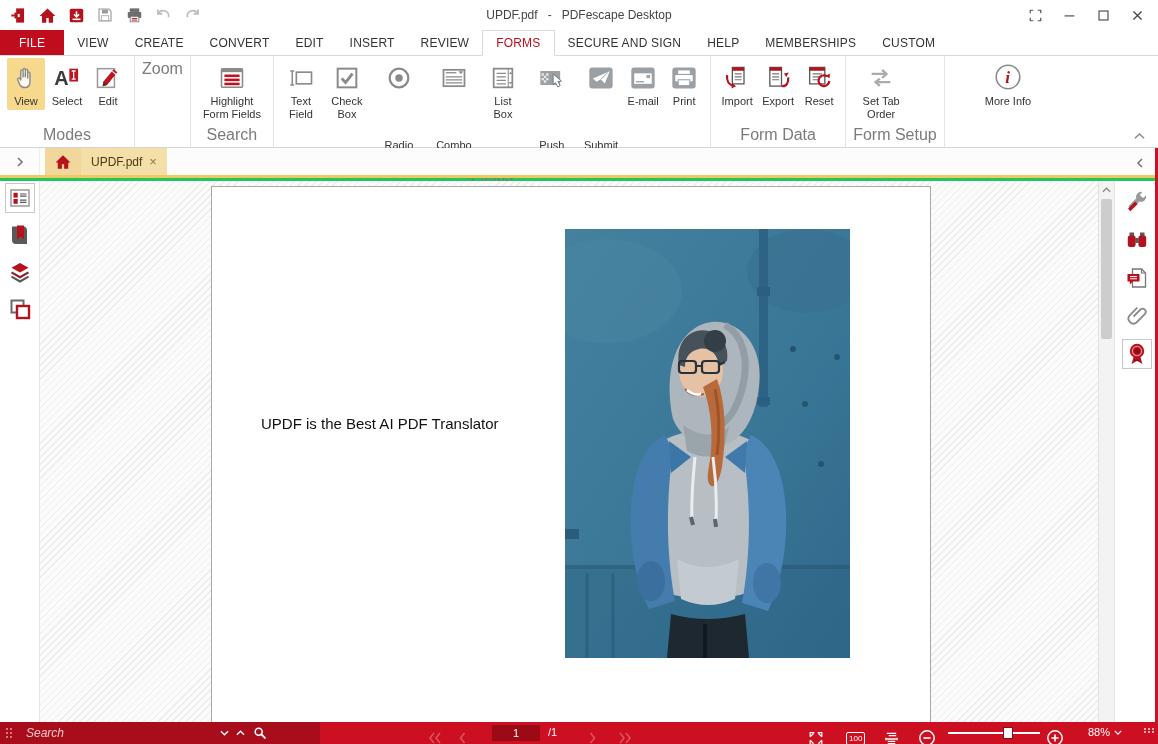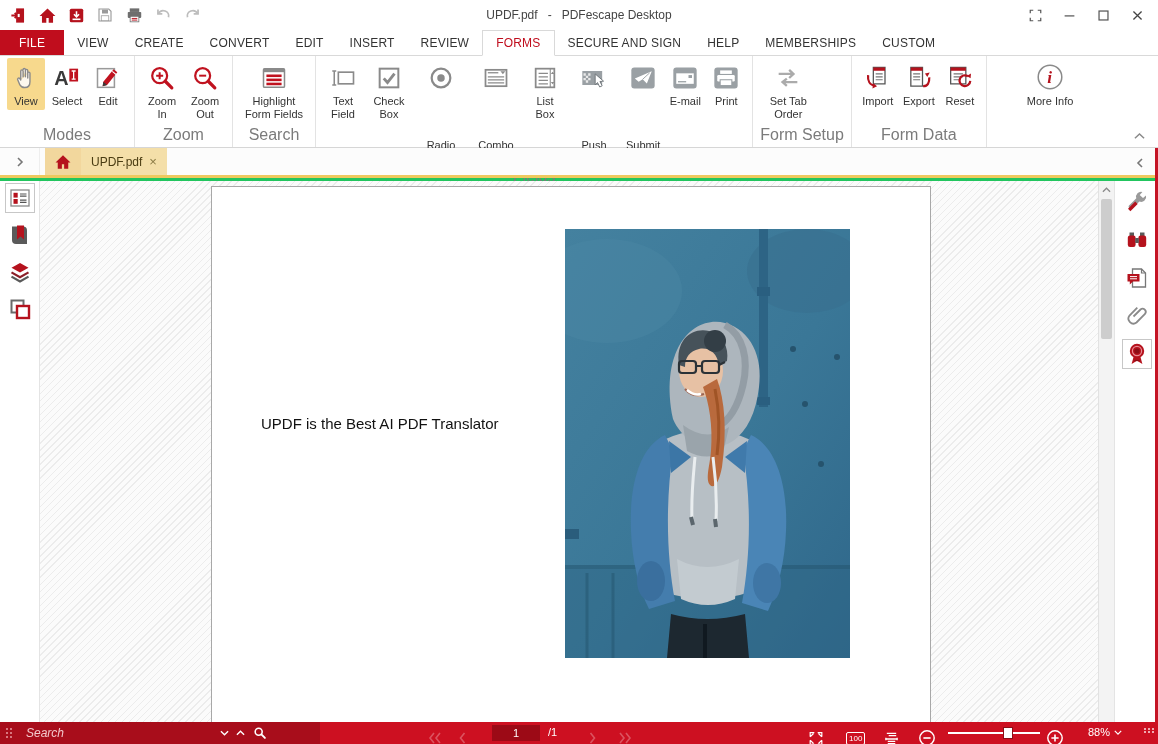--- a/index.html
+++ b/index.html
@@ -204,42 +204,20 @@
                 <path d="M8 15.2l-.6 3.8 3.8-1z" fill="#3a3a3a"></path>
               </svg>
             </span>
           <span class="rlabel">Edit</span>
         </div>
       </div>
       <div class="rgl">Modes</div>
     </div>
 
     <div class="rgroup">
-      <div class="rbtns">
-        <div class="rbtn w34">
-          <span class="ricon">
-              <svg width="28" height="28" viewBox="0 0 24 24">
-                <circle cx="10" cy="10" r="6.4" fill="none" stroke="#c0121f" stroke-width="1.9"></circle>
-                <path d="M14.8 14.8L20.4 20.4" stroke="#c0121f" stroke-width="2.8" stroke-linecap="round"></path>
-                <path d="M10 7v6M7 10h6" stroke="#c0121f" stroke-width="1.7"></path>
-              </svg>
-            </span>
-          <span class="rlabel">Zoom In</span>
-        </div>
-        <div class="rbtn w34">
-          <span class="ricon">
-              <svg width="28" height="28" viewBox="0 0 24 24">
-                <circle cx="10" cy="10" r="6.4" fill="none" stroke="#c0121f" stroke-width="1.9"></circle>
-                <path d="M14.8 14.8L20.4 20.4" stroke="#c0121f" stroke-width="2.8" stroke-linecap="round"></path>
-                <path d="M7 10h6" stroke="#c0121f" stroke-width="1.7"></path>
-              </svg>
-            </span>
-          <span class="rlabel">Zoom Out</span>
-        </div>
-      </div>
       <div class="rgl">Zoom</div>
     </div>
 
     <div class="rgroup">
       <div class="rbtns">
         <div class="rbtn">
           <span class="ricon">
               <svg width="28" height="28" viewBox="0 0 24 24">
                 <rect x="3" y="4" width="18" height="16" rx="1" fill="#fff" stroke="#8a8a8a" stroke-width="1.3"></rect>
                 <rect x="3" y="4" width="18" height="3" fill="#8a8a8a"></rect>
@@ -346,35 +324,20 @@
               </svg>
             </span>
           <span class="rlabel">Print</span>
         </div>
       </div>
       <div class="rgl">Fields</div>
     </div>
 
     <div class="rgroup">
       <div class="rbtns">
-        <div class="rbtn w50">
-          <span class="ricon">
-              <svg width="28" height="28" viewBox="0 0 24 24" fill="none" stroke="#ababab" stroke-width="2">
-                <path d="M4 8.5h12.5M13 5l3.7 3.5L13 12"></path>
-                <path d="M20 15.5H7.5M11 12.5L7.3 15.5 11 18.8"></path>
-              </svg>
-            </span>
-          <span class="rlabel">Set Tab Order</span>
-        </div>
-      </div>
-      <div class="rgl">Form Setup</div>
-    </div>
-
-    <div class="rgroup">
-      <div class="rbtns">
         <div class="rbtn w40">
           <span class="ricon">
               <svg width="28" height="28" viewBox="0 0 24 24">
                 <path d="M8 3h10v14H8z" fill="#fff" stroke="#555" stroke-width="1.1"></path>
                 <rect x="8" y="3" width="10" height="2.8" fill="#b5121d"></rect>
                 <path d="M10 8.5h6M10 11h6M10 13.5h6" stroke="#777" stroke-width="1"></path>
                 <path d="M3.5 9.5c-.5 5 1.5 8.5 5.5 9" fill="none" stroke="#b5121d" stroke-width="1.9"></path>
                 <path d="M7.2 21l4-2-3.2-2.6z" fill="#b5121d"></path>
               </svg>
             </span>
@@ -399,20 +362,35 @@
                 <rect x="4" y="3" width="13" height="2.8" fill="#b5121d"></rect>
                 <path d="M6.5 8.5h8M6.5 11h8M6.5 13.5h6" stroke="#777" stroke-width="1"></path>
                 <path d="M20.8 14.5a4.6 4.6 0 1 1-2-4" fill="none" stroke="#b5121d" stroke-width="1.9"></path>
                 <path d="M21.4 8.2l-.3 4-3.4-2z" fill="#b5121d"></path>
               </svg>
             </span>
           <span class="rlabel">Reset</span>
         </div>
       </div>
       <div class="rgl">Form Data</div>
+    </div>
+
+    <div class="rgroup">
+      <div class="rbtns">
+        <div class="rbtn w50">
+          <span class="ricon">
+              <svg width="28" height="28" viewBox="0 0 24 24" fill="none" stroke="#ababab" stroke-width="2">
+                <path d="M4 8.5h12.5M13 5l3.7 3.5L13 12"></path>
+                <path d="M20 15.5H7.5M11 12.5L7.3 15.5 11 18.8"></path>
+              </svg>
+            </span>
+          <span class="rlabel">Set Tab Order</span>
+        </div>
+      </div>
+      <div class="rgl">Form Setup</div>
     </div>
 
     <div class="rgroup nolabel" style="margin-left:30px;">
       <div class="rbtns">
         <div class="rbtn w50">
           <span class="ricon">
               <svg width="30" height="30" viewBox="0 0 28 28">
                 <circle cx="14" cy="13" r="11" fill="#fff" stroke="#8a8a8a" stroke-width="1.4"></circle>
                 <text x="11.5" y="19" font-size="16" font-style="italic" font-weight="bold" fill="#b5121d" font-family="Liberation Serif,serif">i</text>
               </svg>

